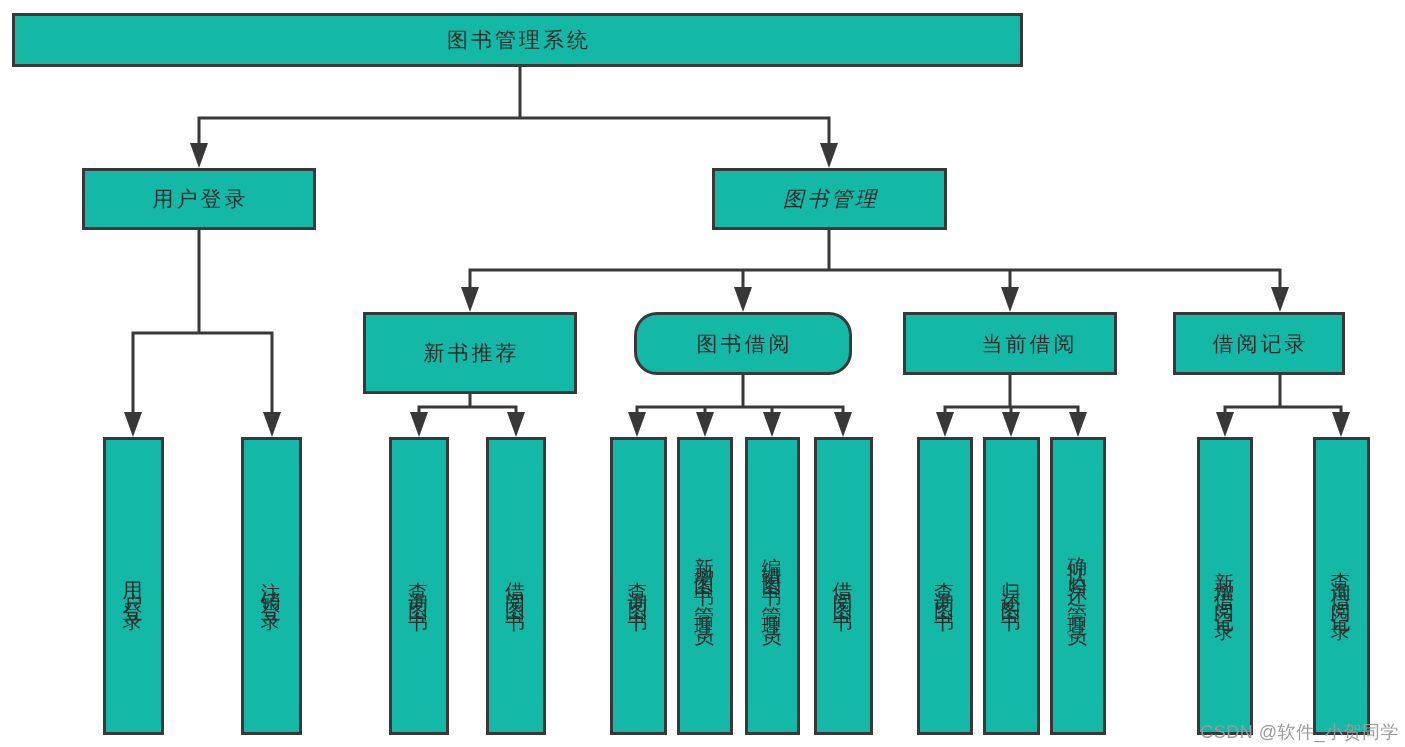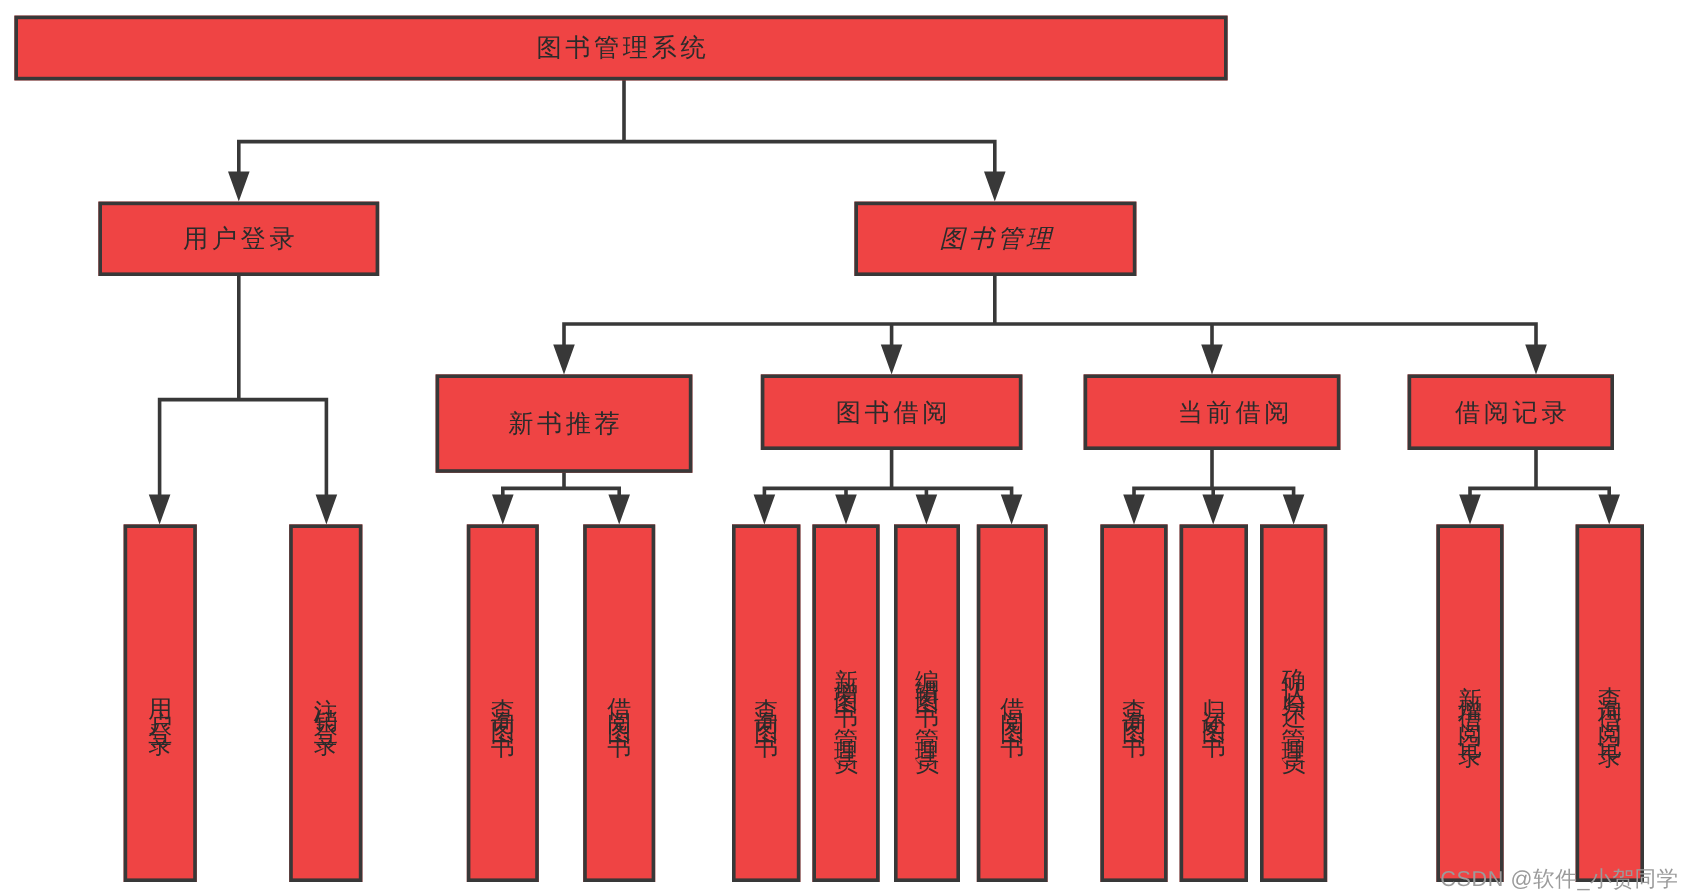--- a/index.html
+++ b/index.html
@@ -22,21 +22,21 @@
   }
   .canvas svg {
     position: absolute; left: 0; top: 0;
   }
   .lines { fill: none; stroke: var(--line); stroke-width: 3; stroke-linecap: square; }
   .heads { fill: var(--line); stroke: none; }
   .node {
     position: absolute;
     box-sizing: border-box;
     border: 3px solid var(--line);
-    background: #ef4444;
+    background: #14b8a6;
     display: flex;
     align-items: center;
     justify-content: center;
     color: var(--text);
     font-size: 21px;
     letter-spacing: 3px;
     text-indent: 3px;
     white-space: nowrap;
   }
   .leaf {
@@ -131,21 +131,21 @@
   <div class="node" style="left:82px; top:168px; width:234px; height:62px;">
     <span>用户登录</span>
   </div>
   <div class="node" style="left:712px; top:168px; width:235px; height:62px;font-style:italic;">
     <span>图书管理</span>
   </div>
 
   <div class="node" style="left:363px; top:312px; width:214px; height:82px;">
     <span>新书推荐</span>
   </div>
-  <div class="node" style="left:634px; top:312px; width:218px; height:63px;">
+  <div class="node" style="left:634px; top:312px; width:218px; height:63px;border-radius:23px;">
     <span>图书借阅</span>
   </div>
   <div class="node" style="left:903px; top:312px; width:214px; height:63px;padding-left:36px;">
     <span>当前借阅</span>
   </div>
   <div class="node" style="left:1173px; top:312px; width:172px; height:63px;">
     <span>借阅记录</span>
   </div>
 
   <div class="node leaf" style="left:103px; width:61px;">

